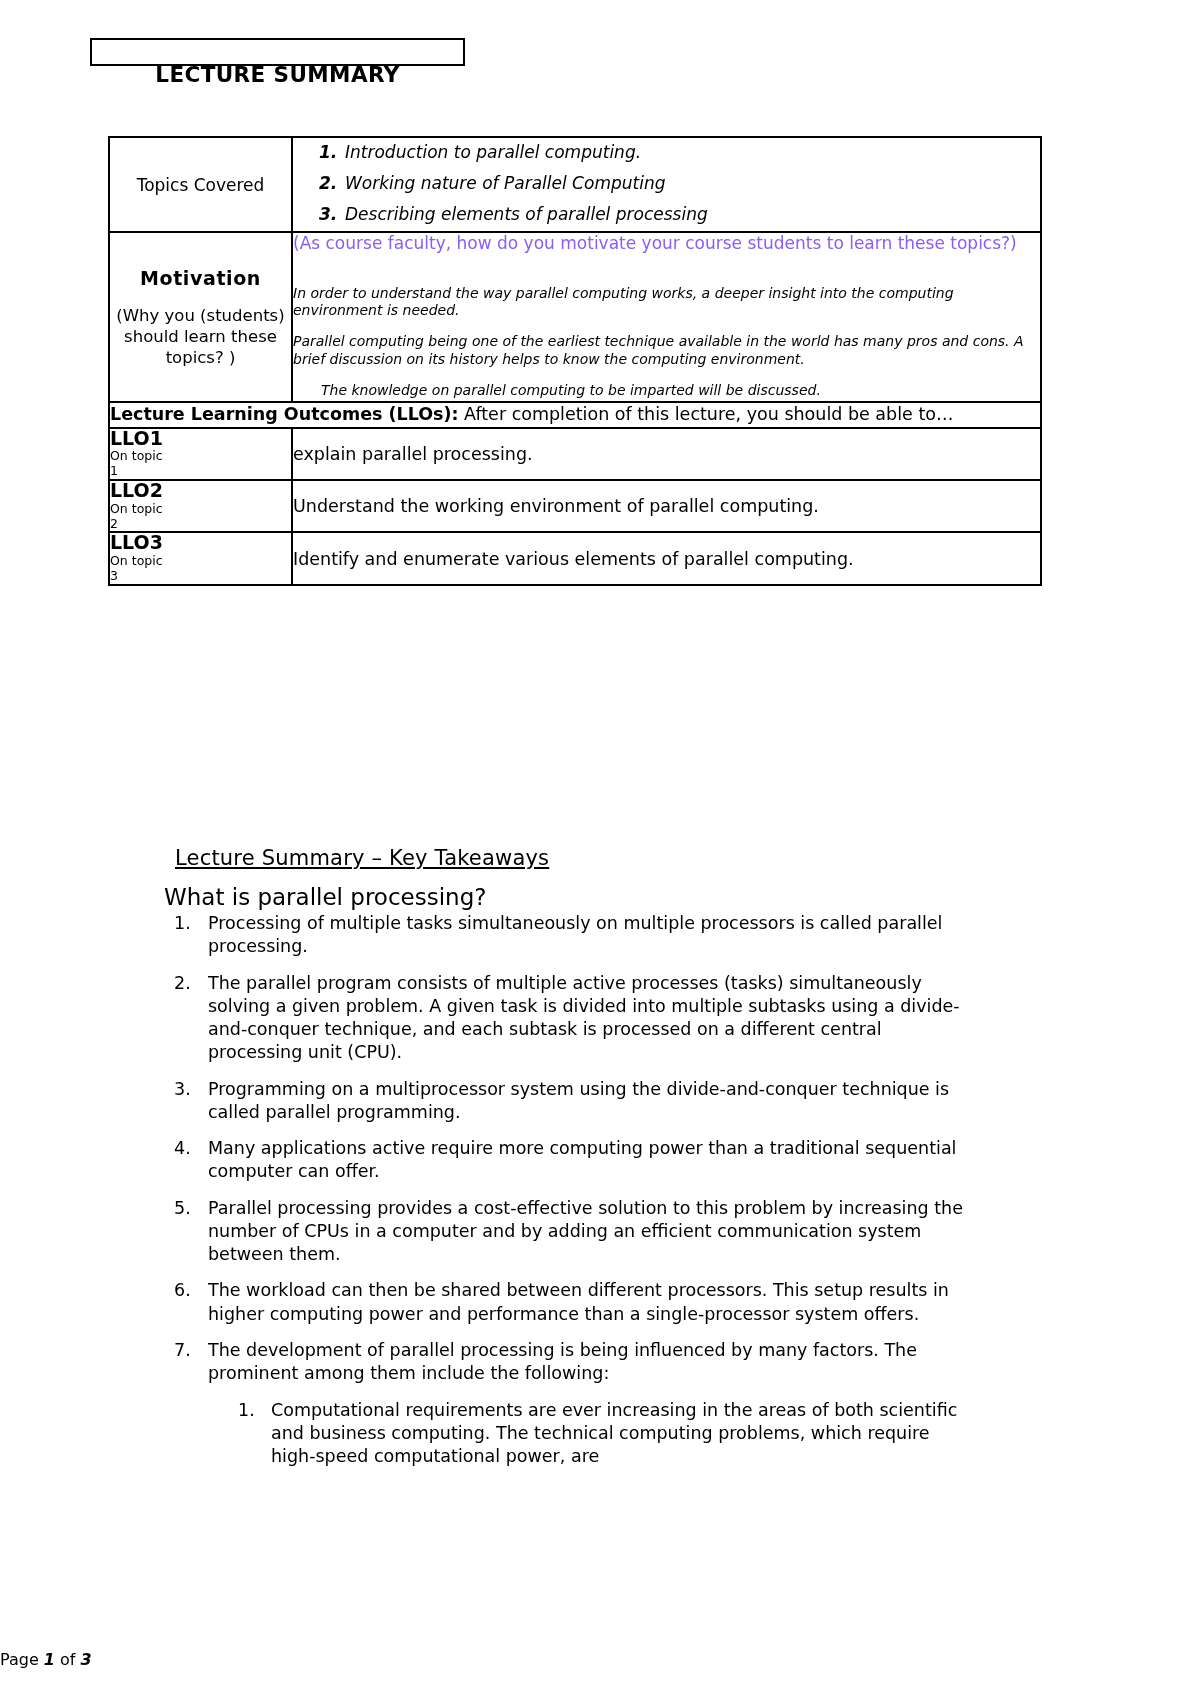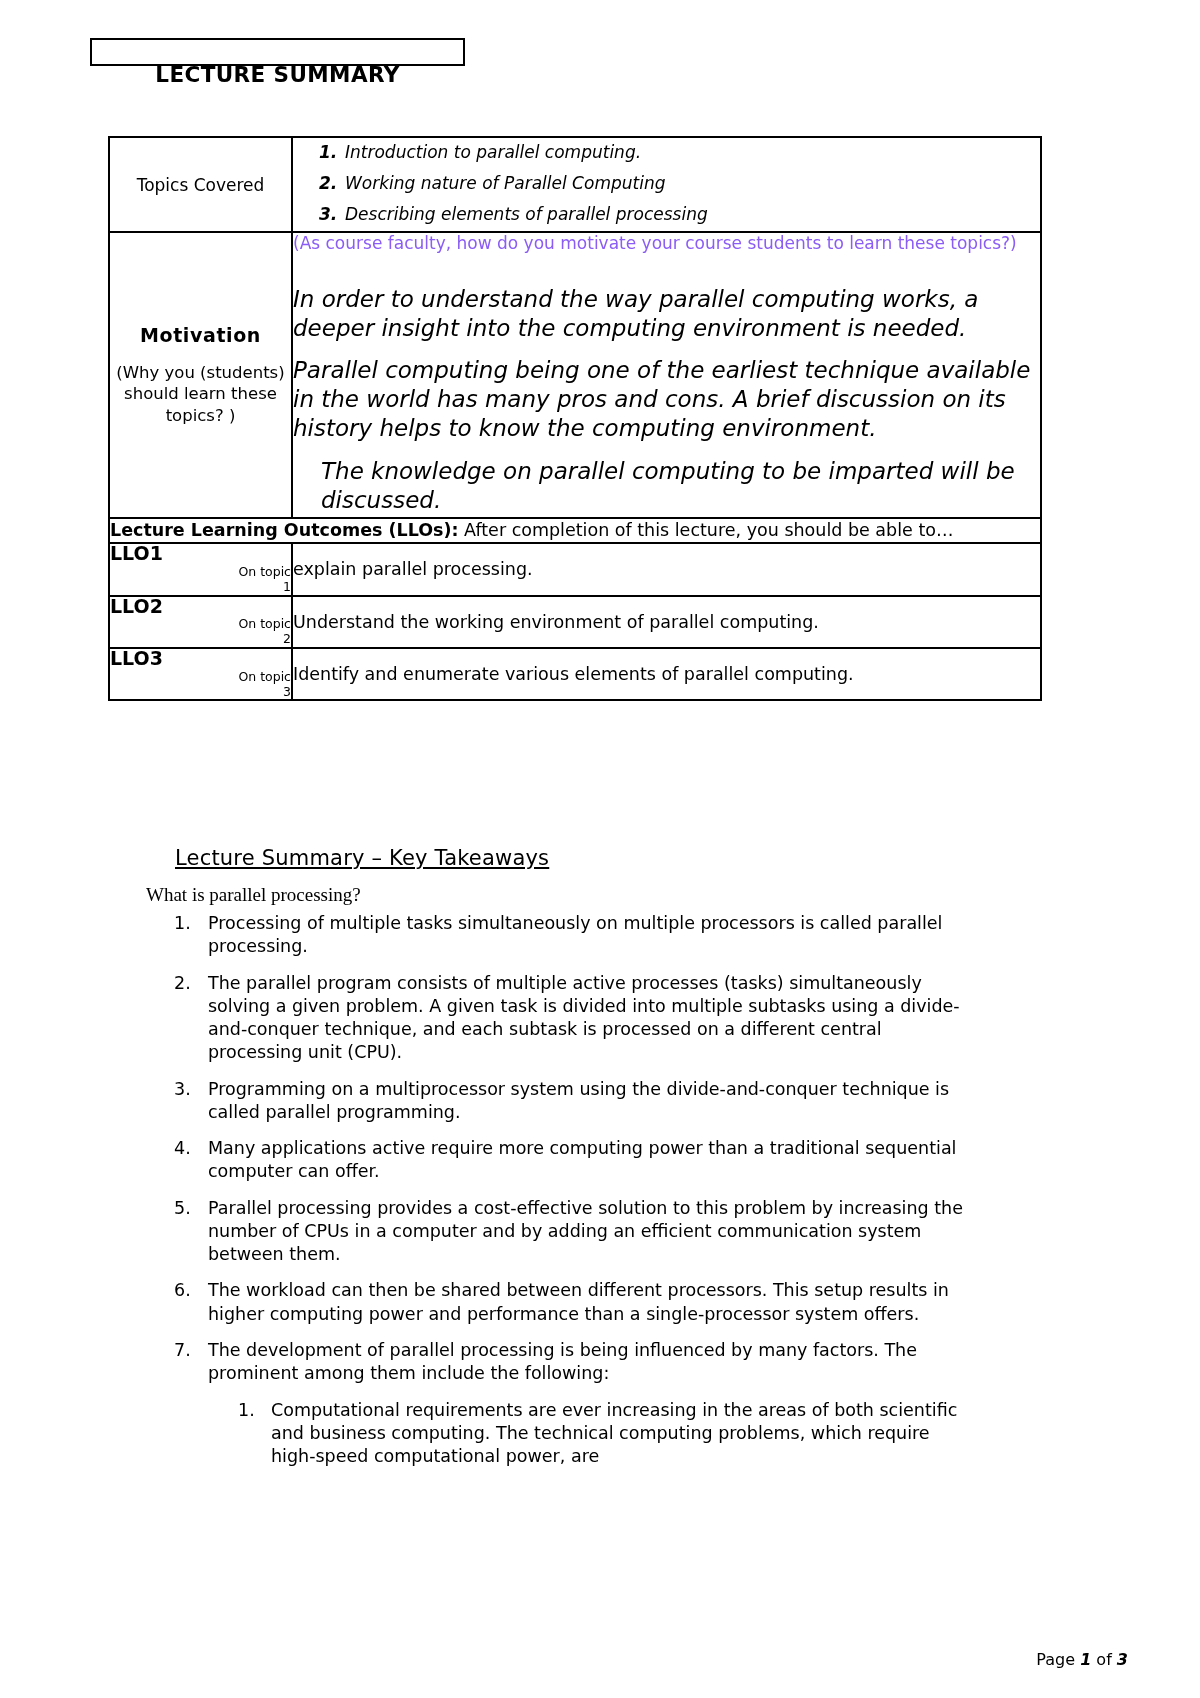--- a/index.html
+++ b/index.html
@@ -107,21 +107,21 @@
     vertical-align: top;
   }
   .mot-prompt {
     color: #8b5cf6;
     font-size: 17px;
     line-height: 1.27;
     margin-bottom: 30px;
   }
   .mot-para {
     font-style: italic;
-    font-size: 23px;
+    font-size: 14px;
     line-height: 1.27;
     margin-bottom: 13px;
   }
   .mot-para:last-child { margin-bottom: 2px; padding-left: 28px; }
 
   .llo-header-cell {
     padding: 8px 10px 10px 12px;
     font-size: 17.5px;
     line-height: 1.32;
   }
@@ -134,44 +134,42 @@
   }
   .llo-code {
     font-size: 19px;
     font-weight: bold;
     line-height: 1.05;
   }
   .llo-topic {
     font-size: 12.5px;
     line-height: 1.18;
     margin-top: 1px;
-    text-align: right;
   }
   .llo-text-cell {
     padding: 6px 8px 6px 12px;
     font-size: 17.5px;
     vertical-align: middle;
   }
 
   
   .kt-heading {
     position: absolute;
     left: 175px;
     top: 846px;
     font-size: 21px;
     font-weight: normal;
     text-decoration: underline;
     letter-spacing: 0.2px;
   }
   .kt-question {
     position: absolute;
-    left: 146px;
+    left: 164px;
     top: 884px;
-    font-size: 19px;
-    font-family: Liberation Serif, serif;
+    font-size: 23px;
   }
   .kt-list {
     position: absolute;
     left: 146px;
     top: 912px;
     width: 830px;
     margin: 0;
     padding: 0;
     list-style: none;
     font-size: 17.5px;
@@ -202,21 +200,21 @@
     left: 30px;
     top: 0;
   }
 
   
   .footer {
     position: absolute;
     left: 0;
     top: 1650px;
     width: 1128px;
-    text-align: right;
+    text-align: left;
     font-size: 16px;
   }
   .footer .pg { font-weight: bold; font-style: italic; }
   .footer .tot { font-weight: bold; font-style: italic; }
 </style>
 </head>
 <body>
 
 <div id="page">
 

